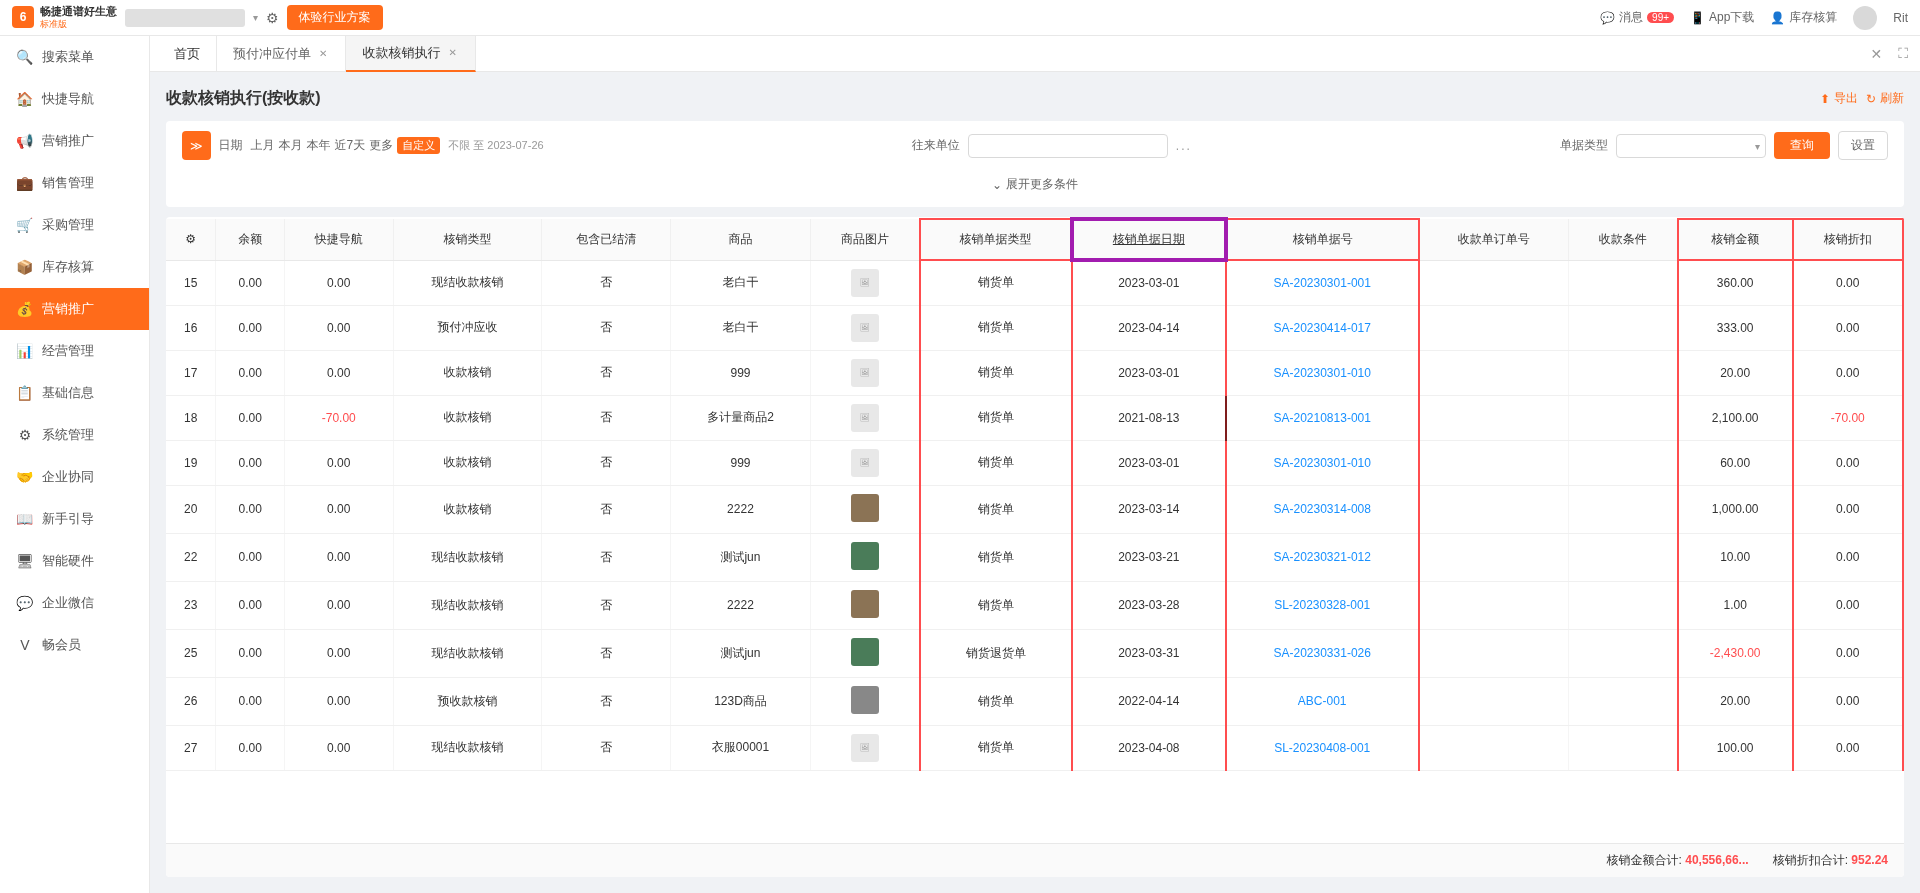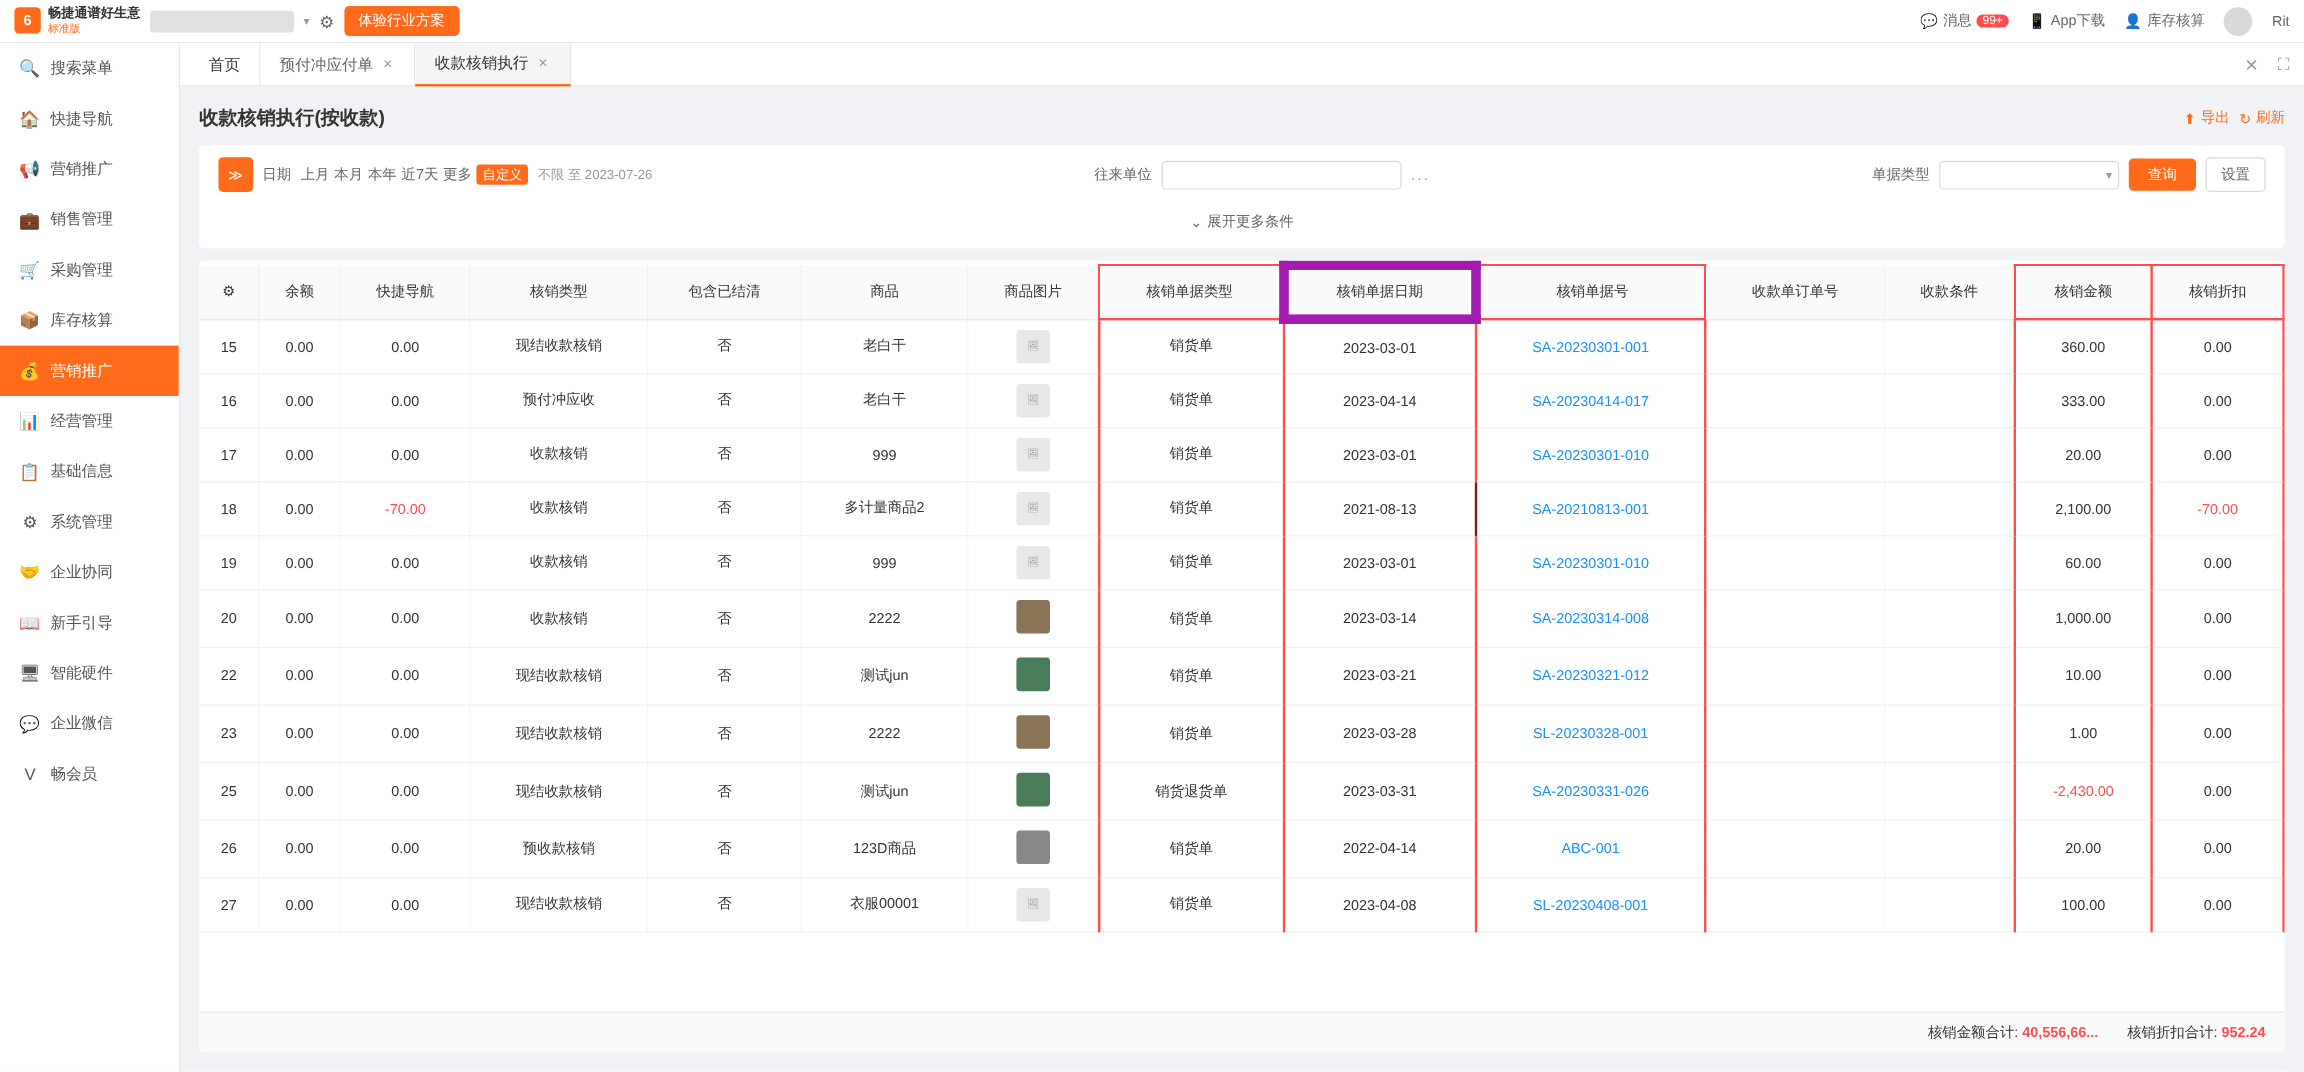--- a/index.html
+++ b/index.html
@@ -265,21 +265,21 @@
             <thead>
               <tr>
                 <th>⚙</th>
                 <th>余额</th>
                 <th>快捷导航</th>
                 <th>核销类型</th>
                 <th>包含已结清</th>
                 <th>商品</th>
                 <th>商品图片</th>
                 <th style="border:2px solid #ff4d4f;">核销单据类型</th>
-                <th style="border:8px solid #a21caf;">核销单据日期</th>
+                <th style="border:4px solid #a21caf;text-decoration:underline;">核销单据日期</th>
                 <th style="border:2px solid #ff4d4f;">核销单据号</th>
                 <th>收款单订单号</th>
                 <th>收款条件</th>
                 <th style="border:2px solid #ff4d4f;">核销金额</th>
                 <th style="border:2px solid #ff4d4f;">核销折扣</th>
               </tr>
             </thead>
             <tbody id="table-body">
             <tr>
     <td>15</td>

